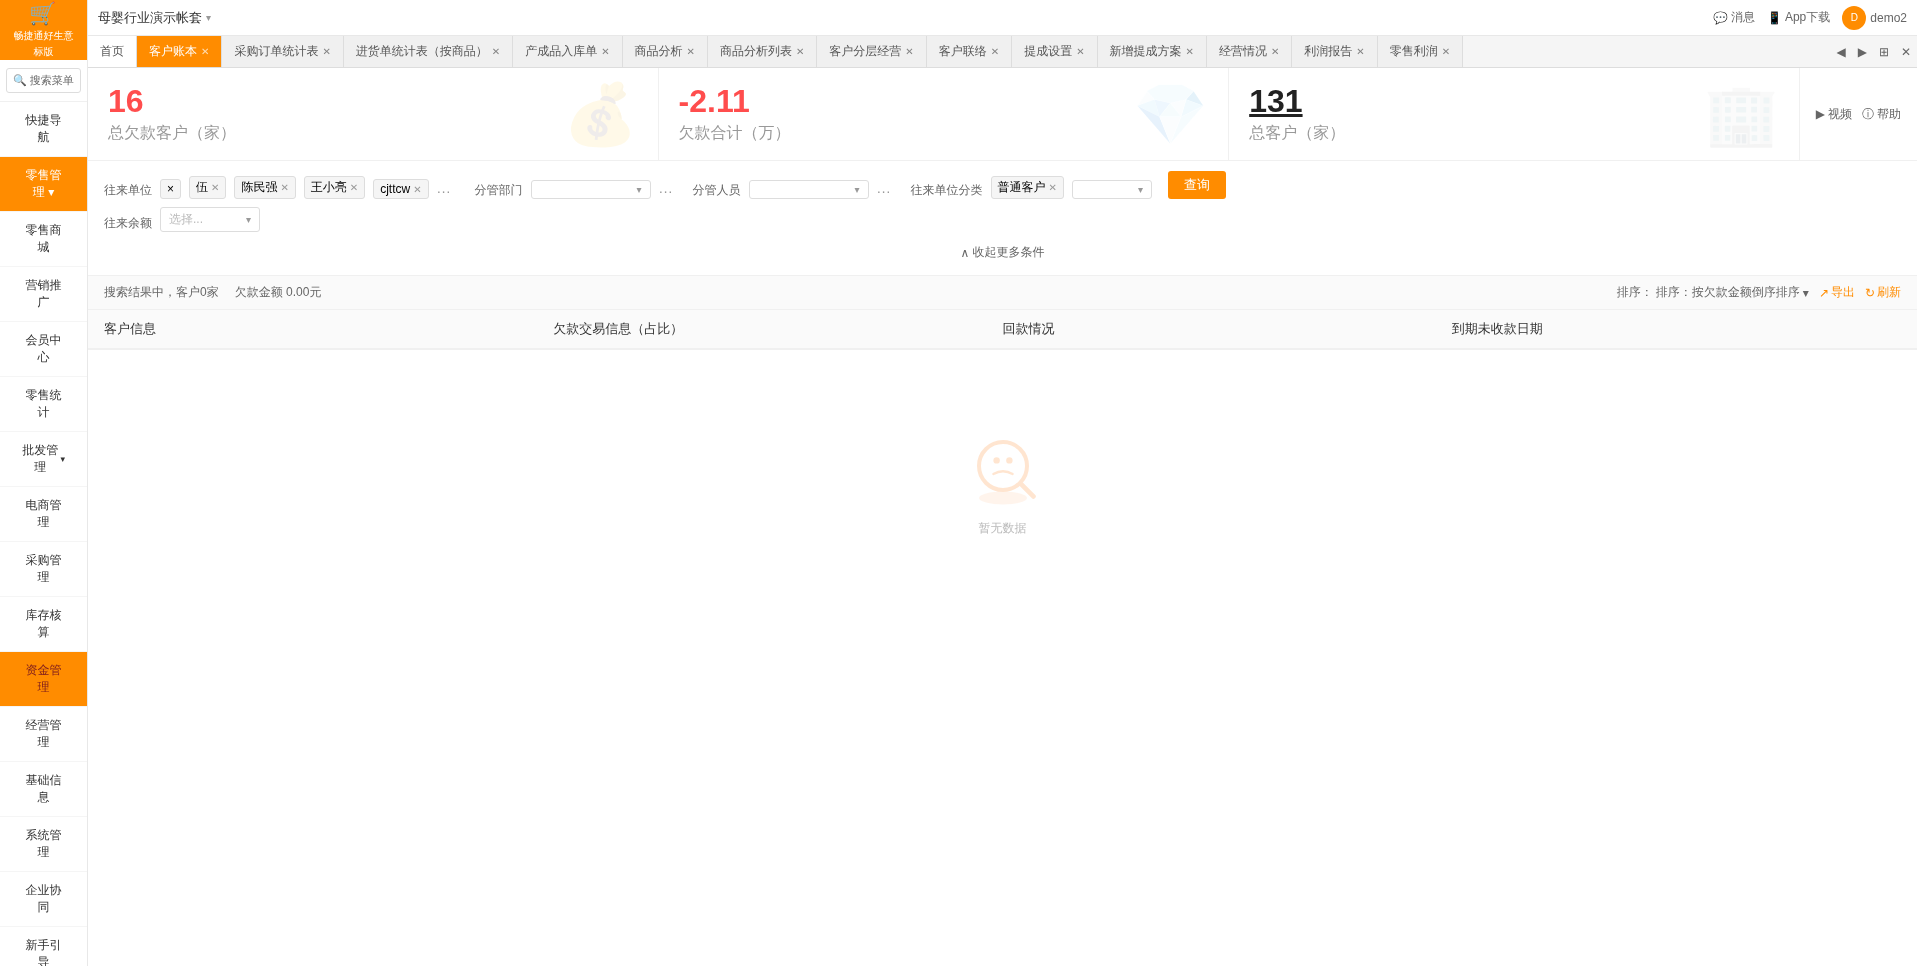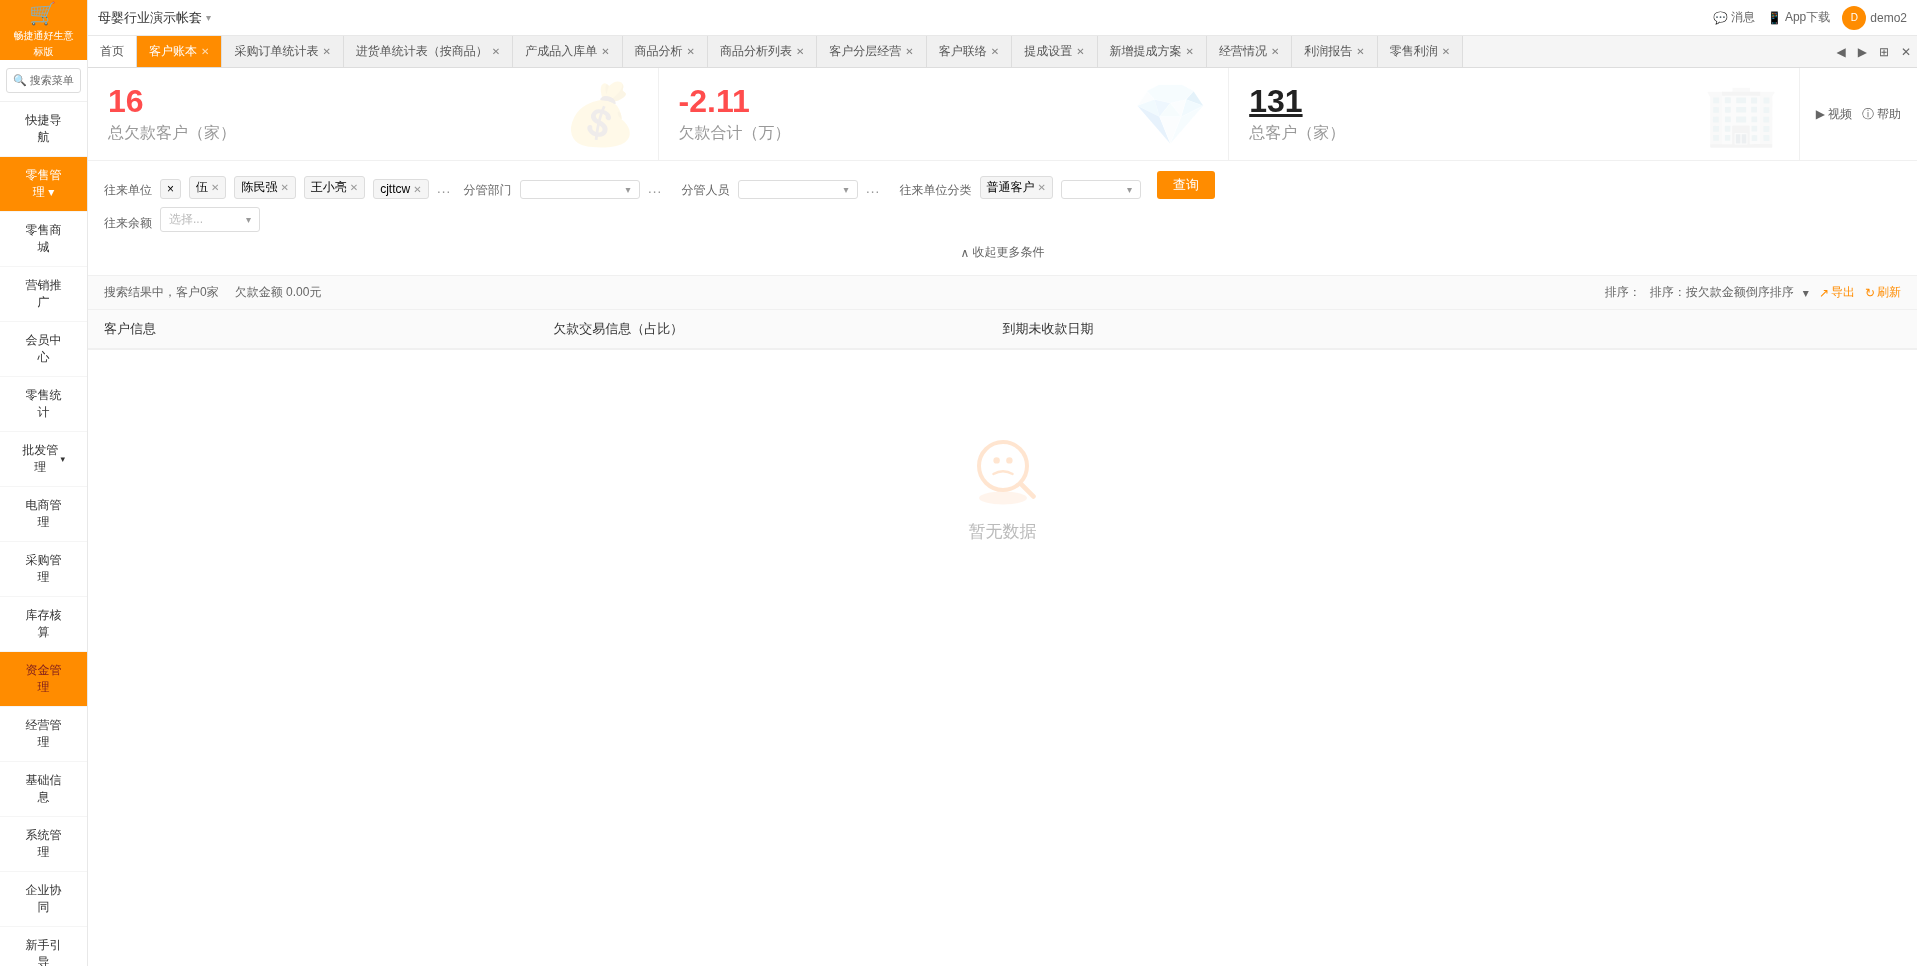--- a/index.html
+++ b/index.html
@@ -66,31 +66,31 @@
     .filter-select .placeholder { color: #bbb; }
     .filter-select .chev { color: #999; font-size: 10px; margin-left: auto; }
     .filter-dots { color: #999; cursor: pointer; font-size: 14px; }
     .collapse-btn { display: flex; align-items: center; gap: 3px; color: #666; font-size: 12px; cursor: pointer; justify-content: center; padding: 4px 0; }
 
     
     .results-bar { display: flex; align-items: center; justify-content: space-between; padding: 8px 16px; background: #fafafa; border-bottom: 1px solid #f0f0f0; font-size: 12px; color: #666; }
     .results-left { display: flex; gap: 16px; }
     .results-right { display: flex; align-items: center; gap: 10px; }
     .results-right .action-link { color: #ff8c00; cursor: pointer; display: flex; align-items: center; gap: 2px; }
-    .results-right .sort-label { display: flex; align-items: center; gap: 9px; cursor: pointer; }
+    .results-right .sort-label { display: flex; align-items: center; gap: 3px; cursor: pointer; }
 
     
     .data-table { width: 100%; }
     .table-header { display: grid; grid-template-columns: 2fr 2fr 2fr 2fr; border-bottom: 2px solid #f0f0f0; padding: 10px 16px; background: #fafafa; }
     .table-header .col { font-size: 13px; color: #333; font-weight: 500; }
     .table-body { min-height: 300px; }
 
     
     .empty-state { display: flex; flex-direction: column; align-items: center; justify-content: center; padding: 80px 20px; }
-    .empty-text { color: #bbb; font-size: 17px; margin-top: 10px; }
+    .empty-text { color: #bbb; font-size: 12px; margin-top: 10px; }
   </style>
 </head>
 <body>
 
 <div class="sidebar">
   <div class="sidebar-logo">
     <span class="logo-icon">🛒</span>
     <span class="logo-text">畅捷通好生意</span>
     <span class="logo-text">标版</span>
   </div>
@@ -297,21 +297,21 @@
         </div>
         <div class="filter-tag">
           <span>王小亮</span>
           <span class="x">✕</span>
         </div>
         <div class="filter-tag">
           <span>cjttcw</span>
           <span class="x">✕</span>
         </div>
         <span class="filter-dots">···</span>
-        <span class="filter-label" style="margin-left:5px;">分管部门</span>
+        <span class="filter-label" style="margin-left:16px;">分管部门</span>
         <div class="filter-select">
           <span class="placeholder"></span>
           <span class="chev">▾</span>
         </div>
         <span class="filter-dots">···</span>
         <span class="filter-label" style="margin-left:12px;">分管人员</span>
         <div class="filter-select">
           <span class="placeholder"></span>
           <span class="chev">▾</span>
         </div>
@@ -360,20 +360,21 @@
           <span>↻</span>
           <span>刷新</span>
         </span>
       </div>
     </div>
 
     <div class="data-table">
       <div class="table-header">
         <div class="col">客户信息</div>
         <div class="col">欠款交易信息（占比）</div>
+        <div class="col">回款情况</div>
         <div class="col">到期未收款日期</div>
       </div>
       <div class="table-body">
         <div class="empty-state">
           <div style="width:80px;height:80px;opacity:0.3;">
             <svg viewBox="0 0 100 100" xmlns="http://www.w3.org/2000/svg">
               <ellipse cx="50" cy="85" rx="30" ry="8" fill="#ffaa66" opacity="0.4"></ellipse>
               <circle cx="50" cy="45" r="30" fill="none" stroke="#ffaa66" stroke-width="5"></circle>
               <line x1="73" y1="68" x2="88" y2="83" stroke="#ffaa66" stroke-width="6" stroke-linecap="round"></line>
               <circle cx="42" cy="38" r="4" fill="#ffaa66"></circle>

